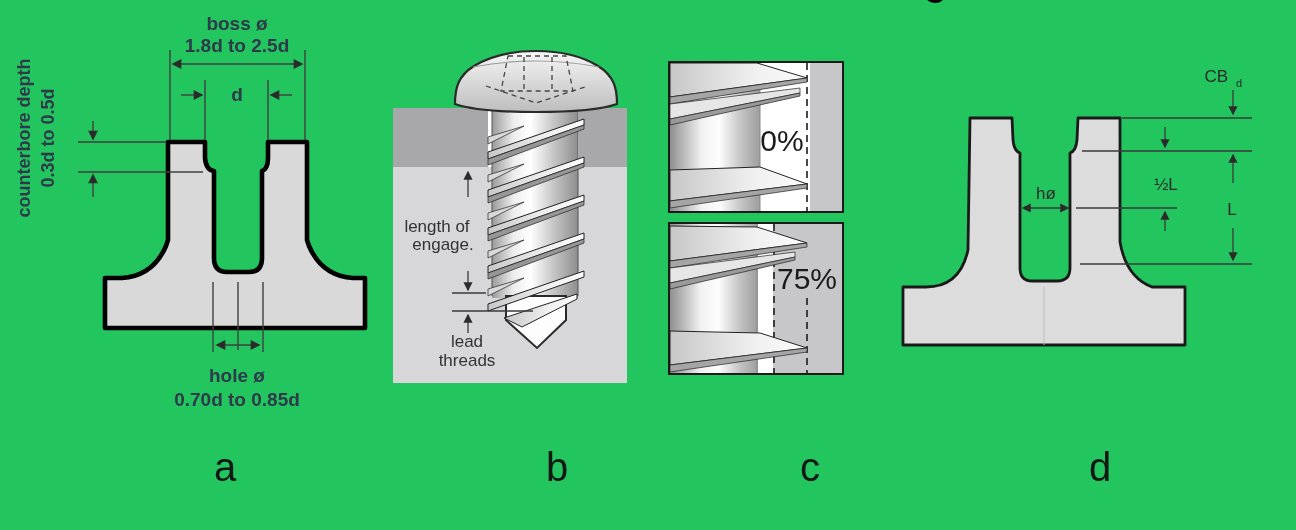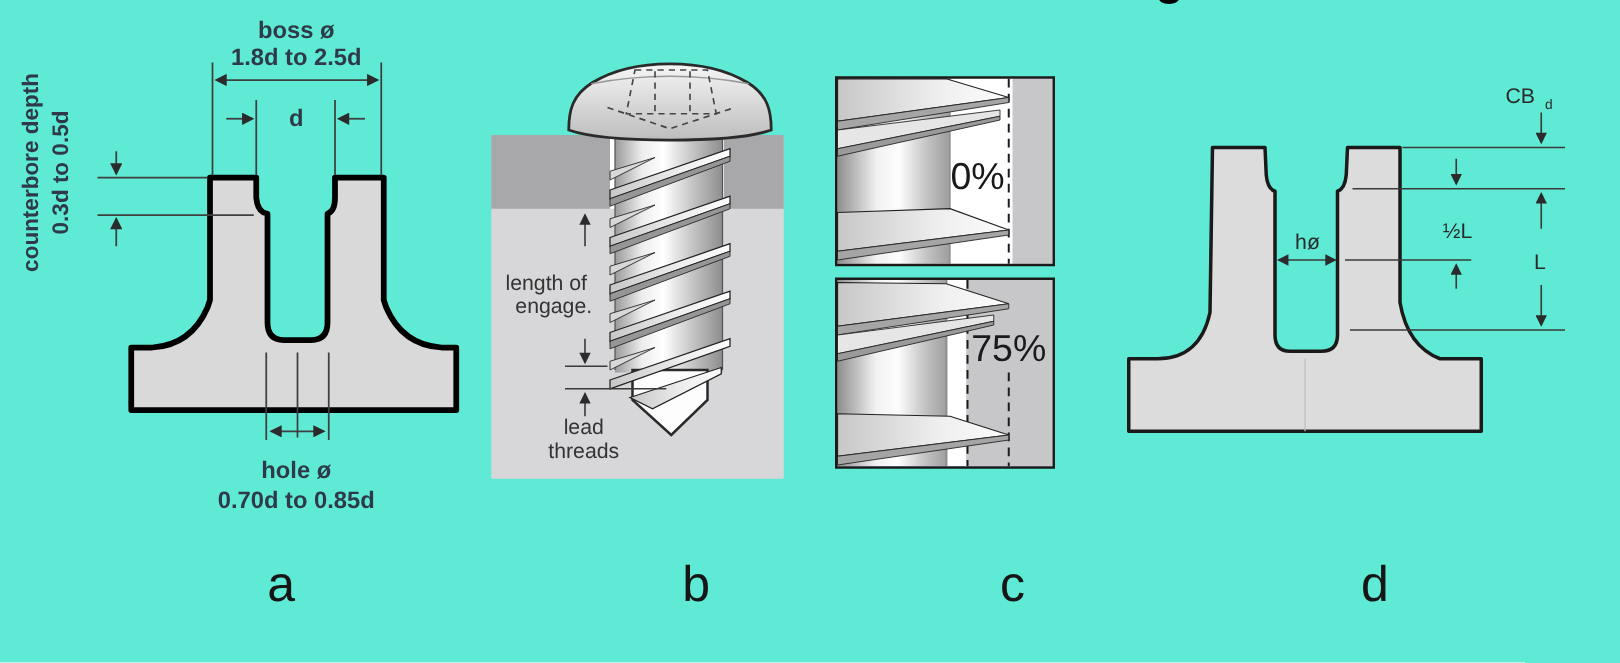--- a/index.html
+++ b/index.html
@@ -1,16 +1,16 @@
 <!DOCTYPE html>
 <html><head>
 <meta charset="utf-8">
 <style>
   html,body{margin:0;padding:0;background:#ffffff;}
-  .stage{position:relative;width:1296px;height:530px;background:#5eead4;overflow:hidden;}
+  .stage{position:relative;width:1296px;height:530px;background:#22c55e;overflow:hidden;}
   .stage svg{position:absolute;left:0;top:0;}
   text{font-family:"Liberation Sans","DejaVu Sans",sans-serif;}
   .navy{fill:#2e3a4a;font-weight:bold;font-size:19px;text-anchor:middle;}
   .navyrot{fill:#2e3a4a;font-weight:bold;font-size:18px;text-anchor:middle;}
   .lbl{fill:#333333;font-size:17px;text-anchor:middle;}
   .lbld{fill:#2a2a2a;font-size:17px;text-anchor:middle;}
   .pct{fill:#1a1a1a;font-size:30px;text-anchor:middle;}
   .cap{fill:#161616;font-size:40px;text-anchor:middle;}
   .frag{fill:#000;font-weight:bold;font-size:38px;}
   .dim{stroke:#3f3f3f;stroke-width:1.4;fill:none;}

